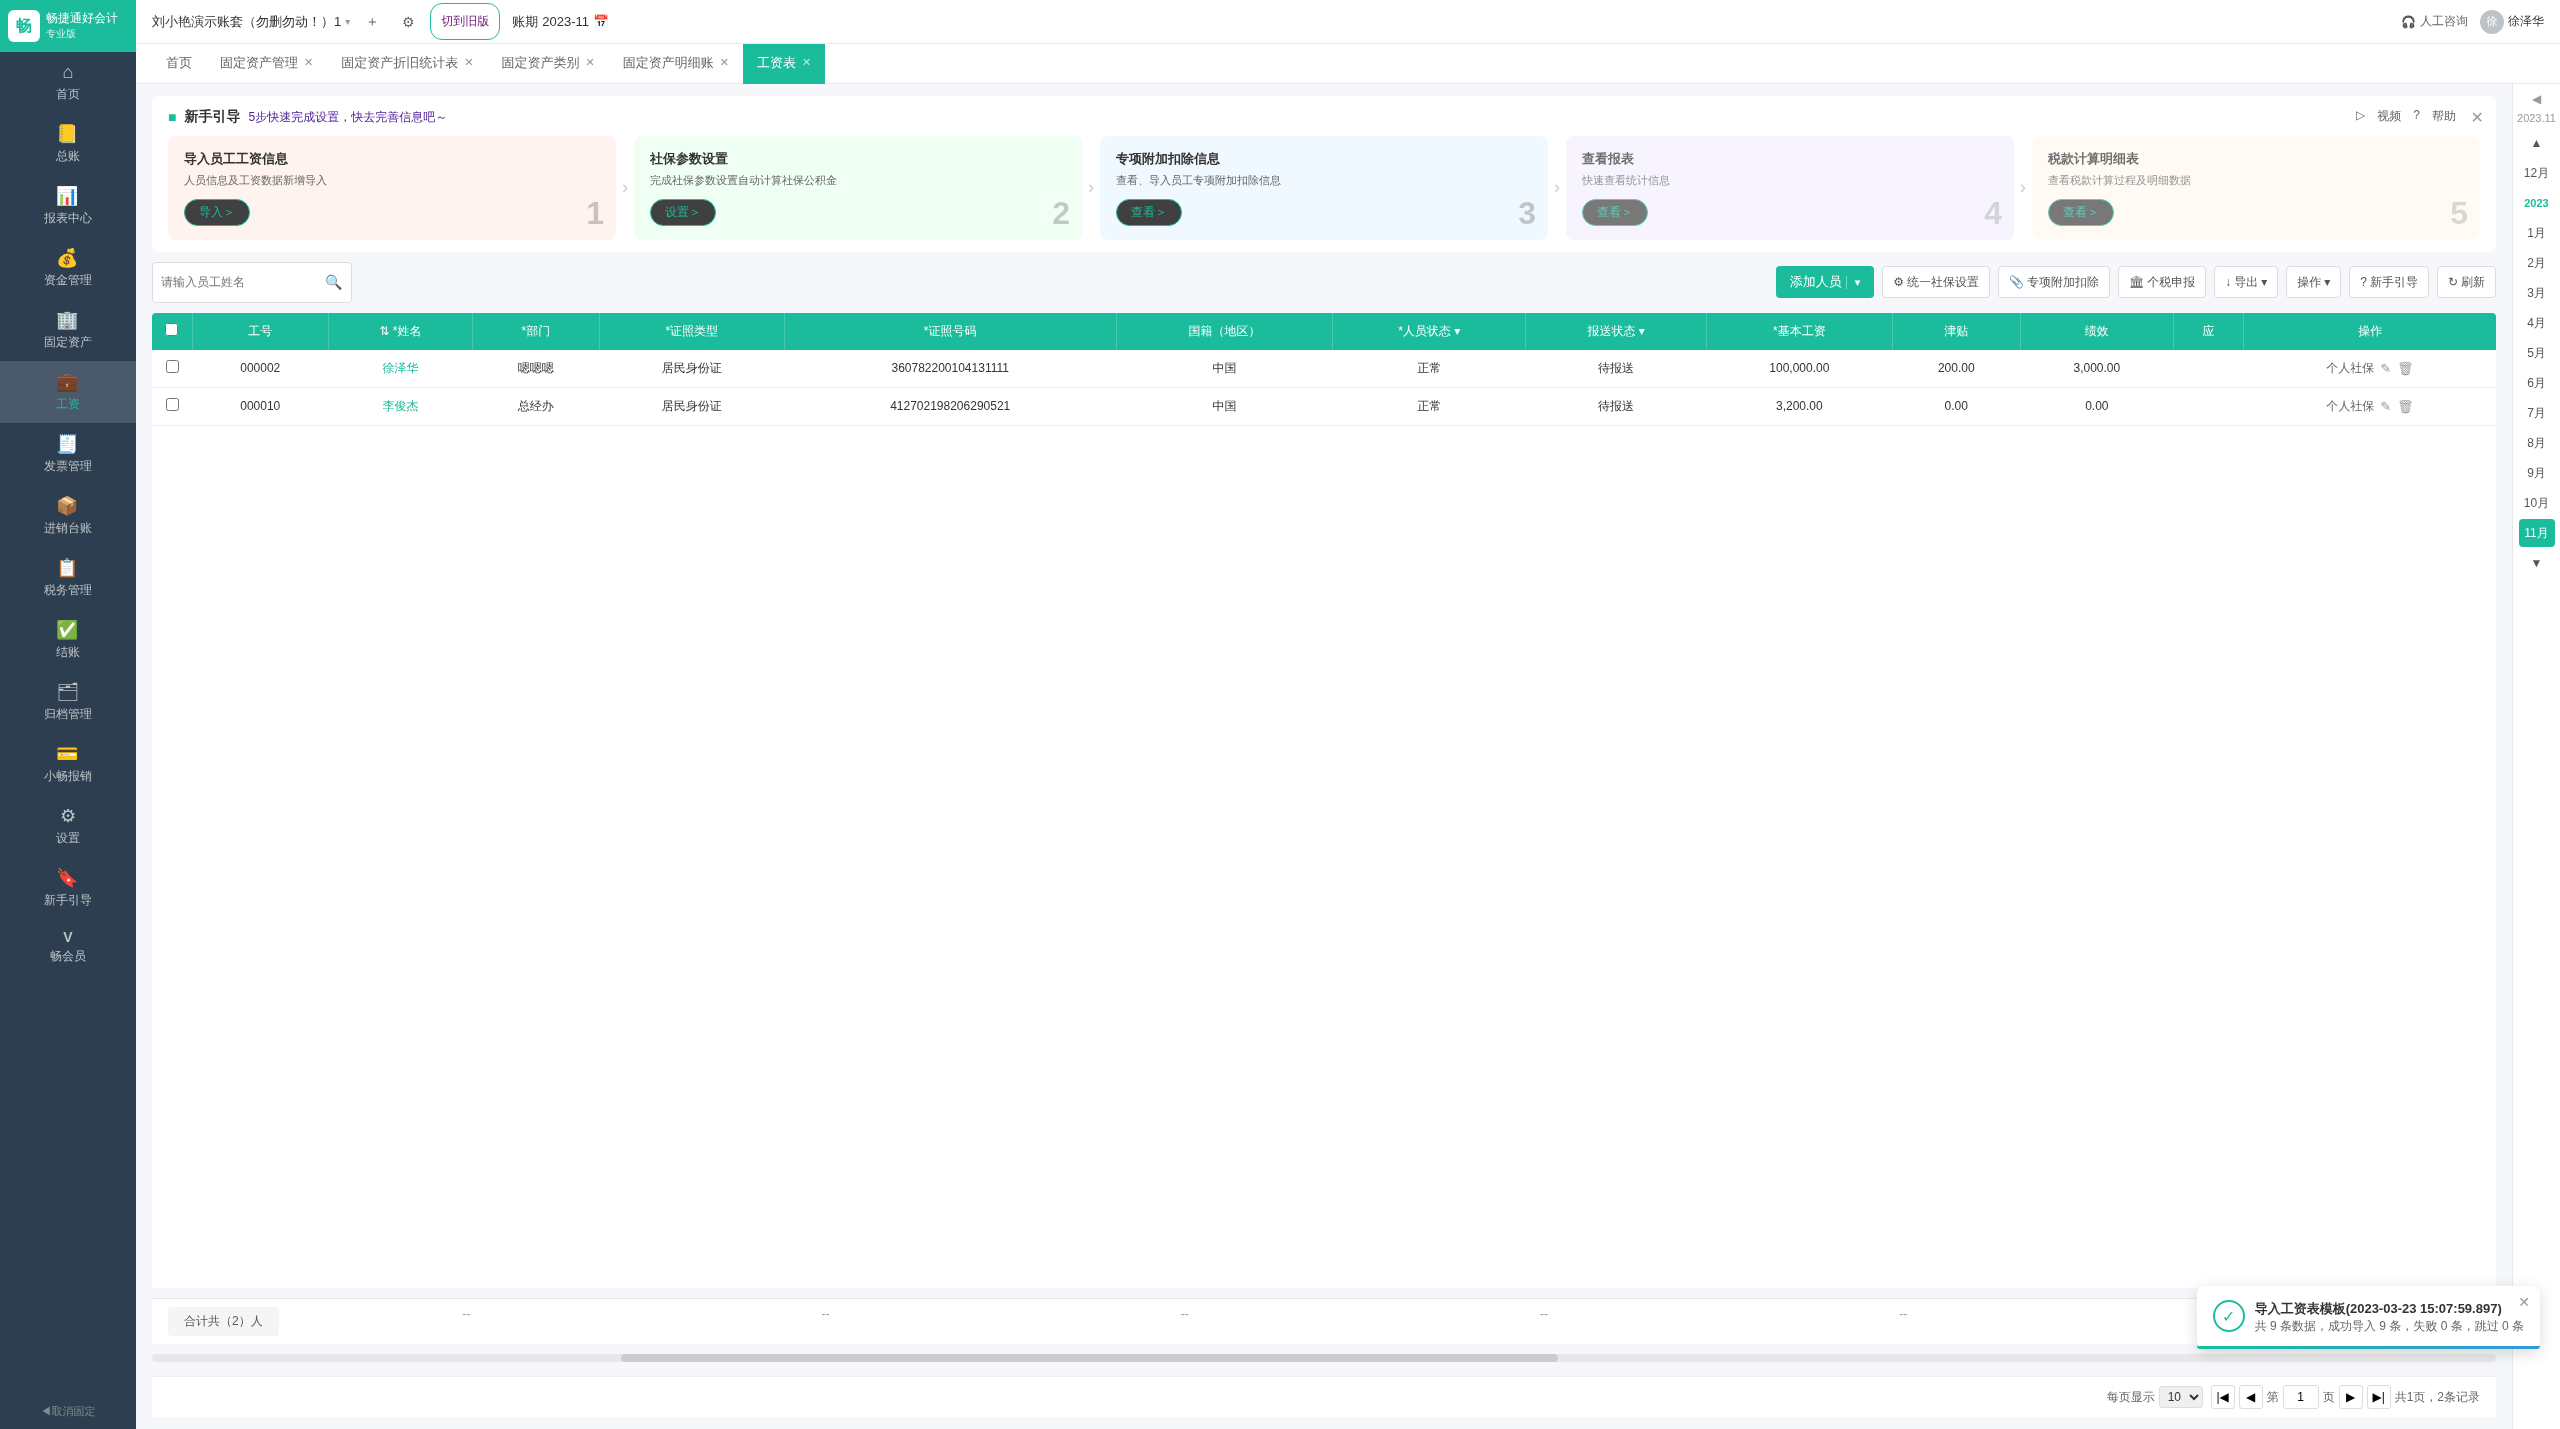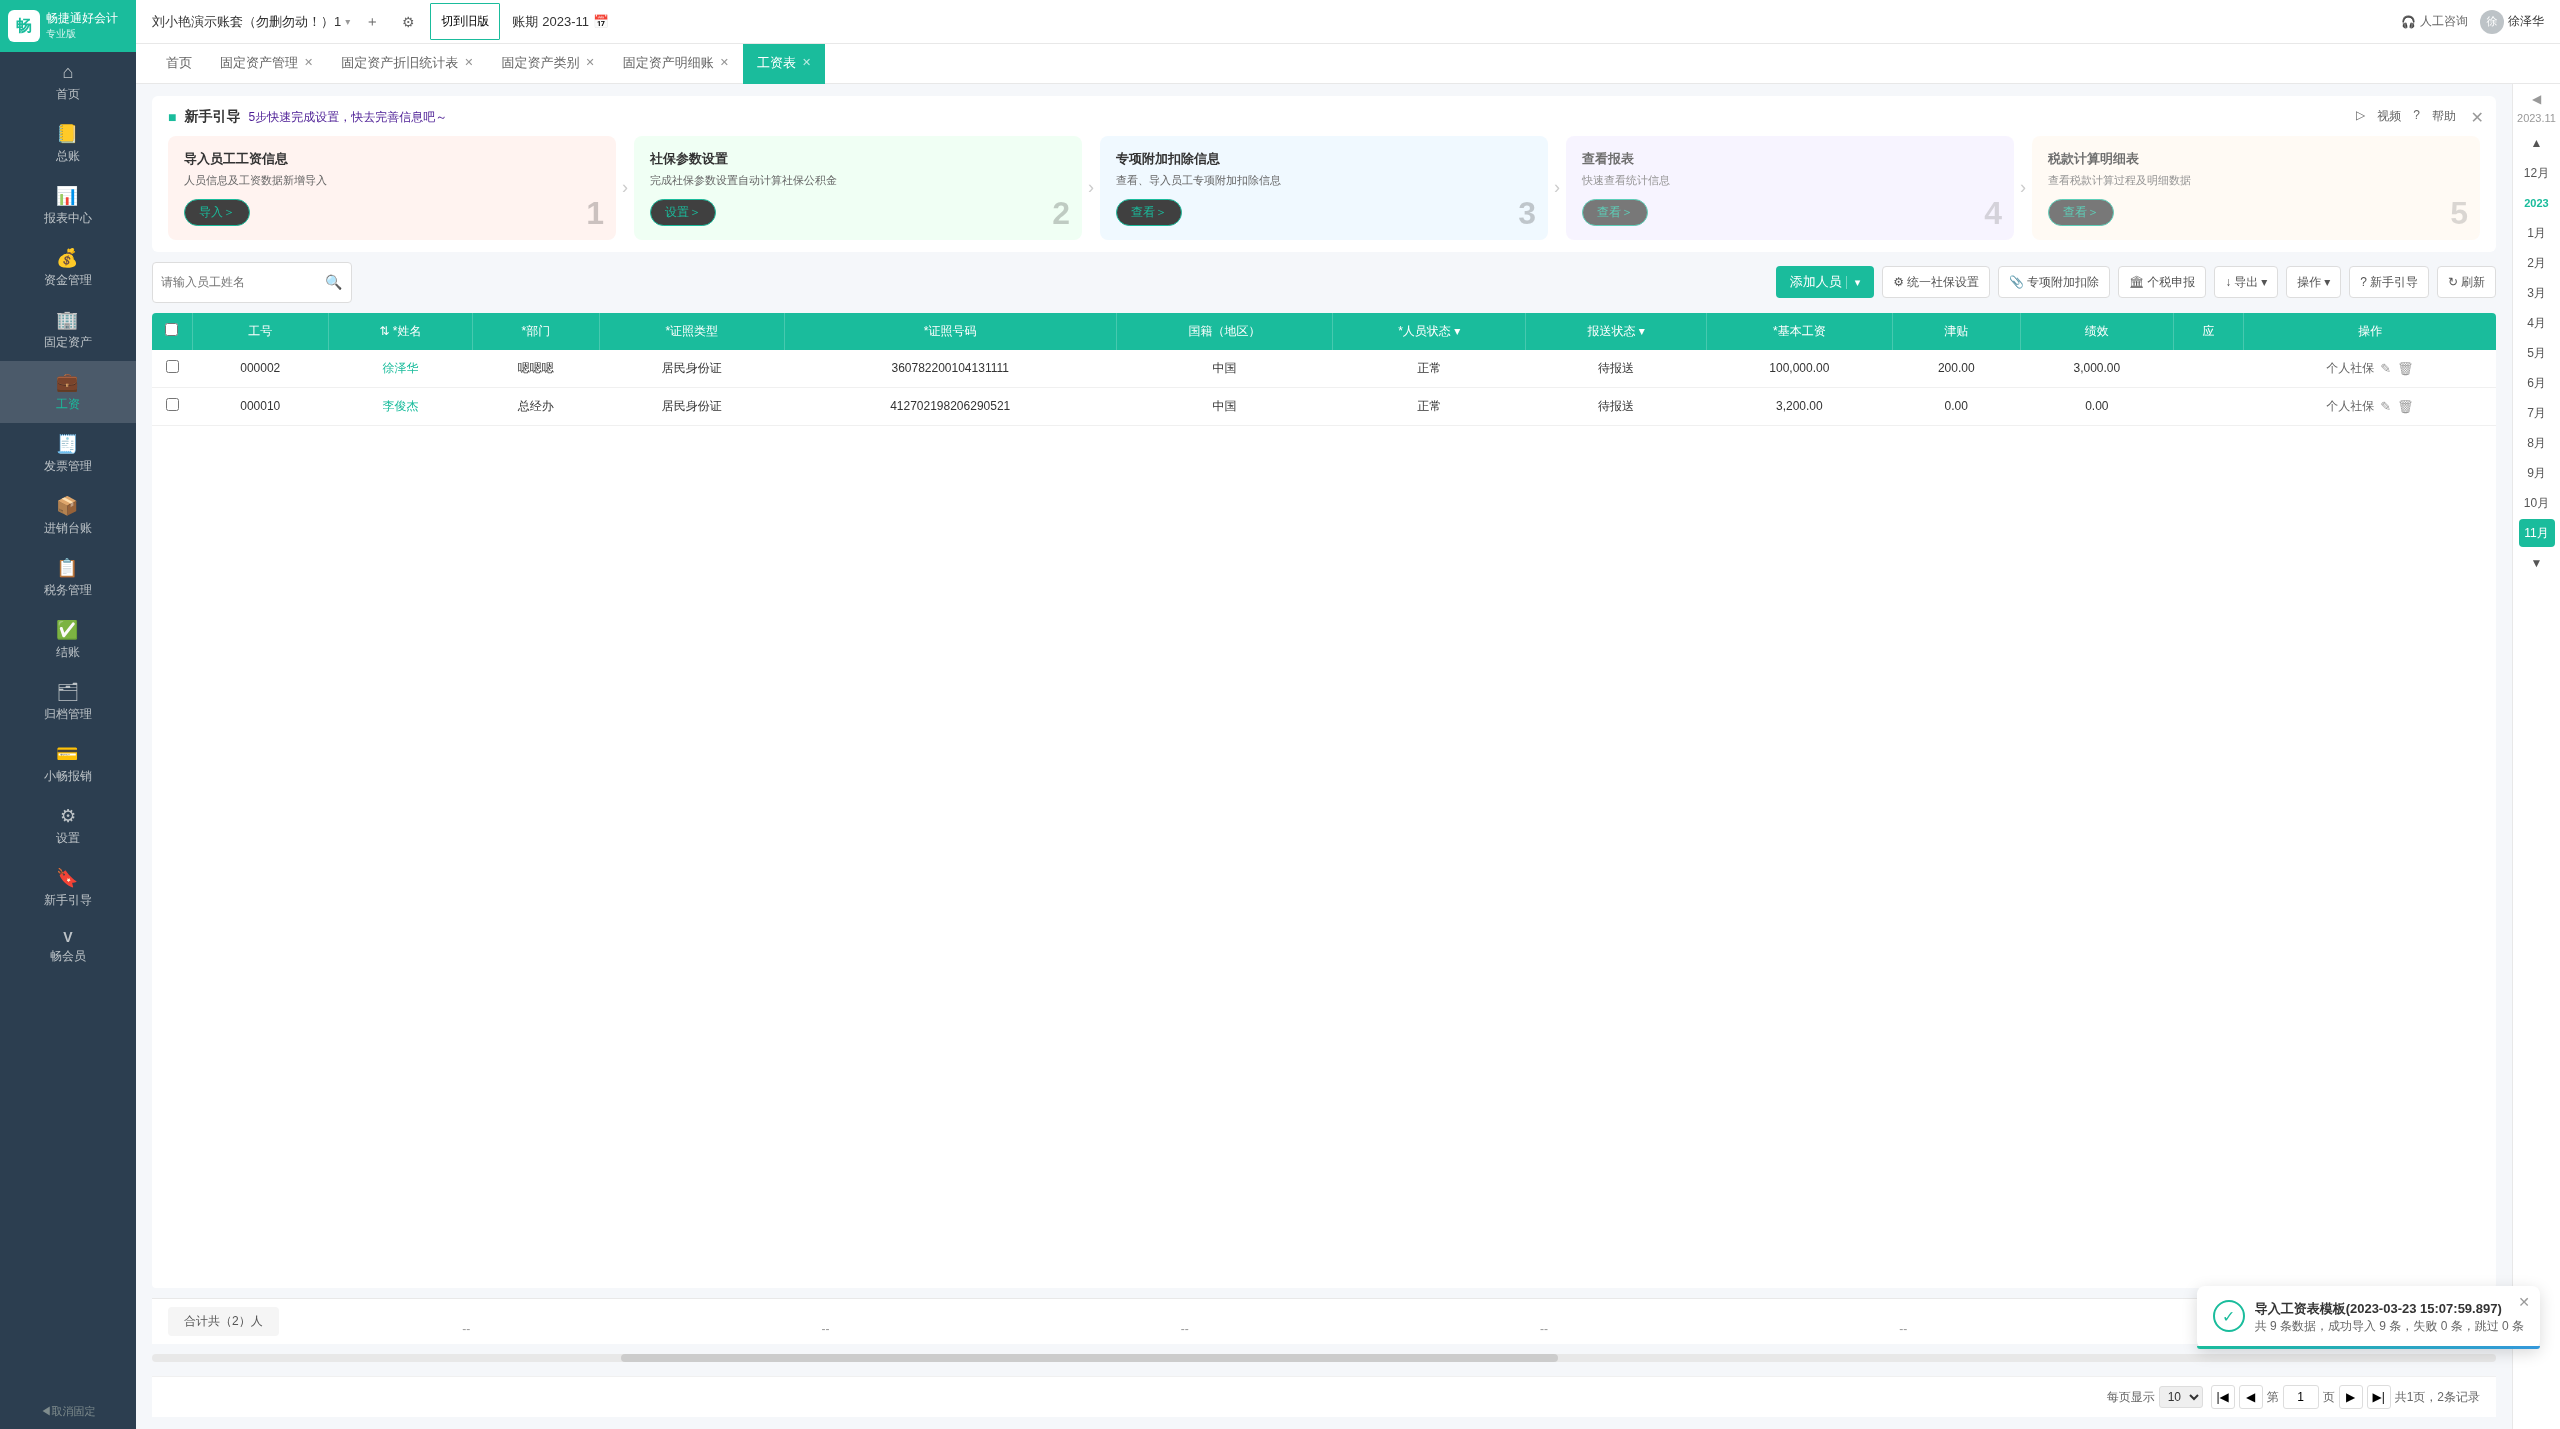--- a/index.html
+++ b/index.html
@@ -82,23 +82,23 @@
     .topbar-account .arrow { color: #999; font-size: 10px; }
     .topbar-icon-btn {
       width: 28px; height: 28px;
       border: none; background: none;
       cursor: pointer; color: #666; font-size: 14px;
       display: flex; align-items: center; justify-content: center;
     }
     .topbar-version-btn {
       padding: 9px 10px;
       border: 1px solid #1abc9c;
-      border-radius: 1px;
-      background: #fff;
-      color: #000000;
+      border-radius: 12px;
+      background: #fff;
+      color: #701a75;
       font-size: 12px;
       cursor: pointer;
     }
     .topbar-period {
       display: flex; align-items: center; gap: 4px;
       font-size: 13px; color: #333; margin-left: 4px;
     }
     .topbar-spacer { flex: 1; }
     .topbar-right {
       display: flex; align-items: center; gap: 12px;
@@ -293,21 +293,21 @@
     input[type="checkbox"] { cursor: pointer; }
     .col-action { display: flex; align-items: center; gap: 6px; justify-content: center; }
     .action-link { color: #666; font-size: 12px; cursor: pointer; }
     .action-icon { font-size: 13px; color: #999; cursor: pointer; }
 
     
     .table-footer {
       background: #fff;
       border-top: 1px solid #e8e8e8;
       display: flex;
-      align-items: flex-end;
+      align-items: flex-start;
       padding: 8px 16px;
       font-size: 12px;
       color: #666;
       flex-shrink: 0;
       gap: 16px;
     }
     .footer-total {
       background: #f5f5f5;
       border-radius: 4px;
       padding: 6px 16px;

